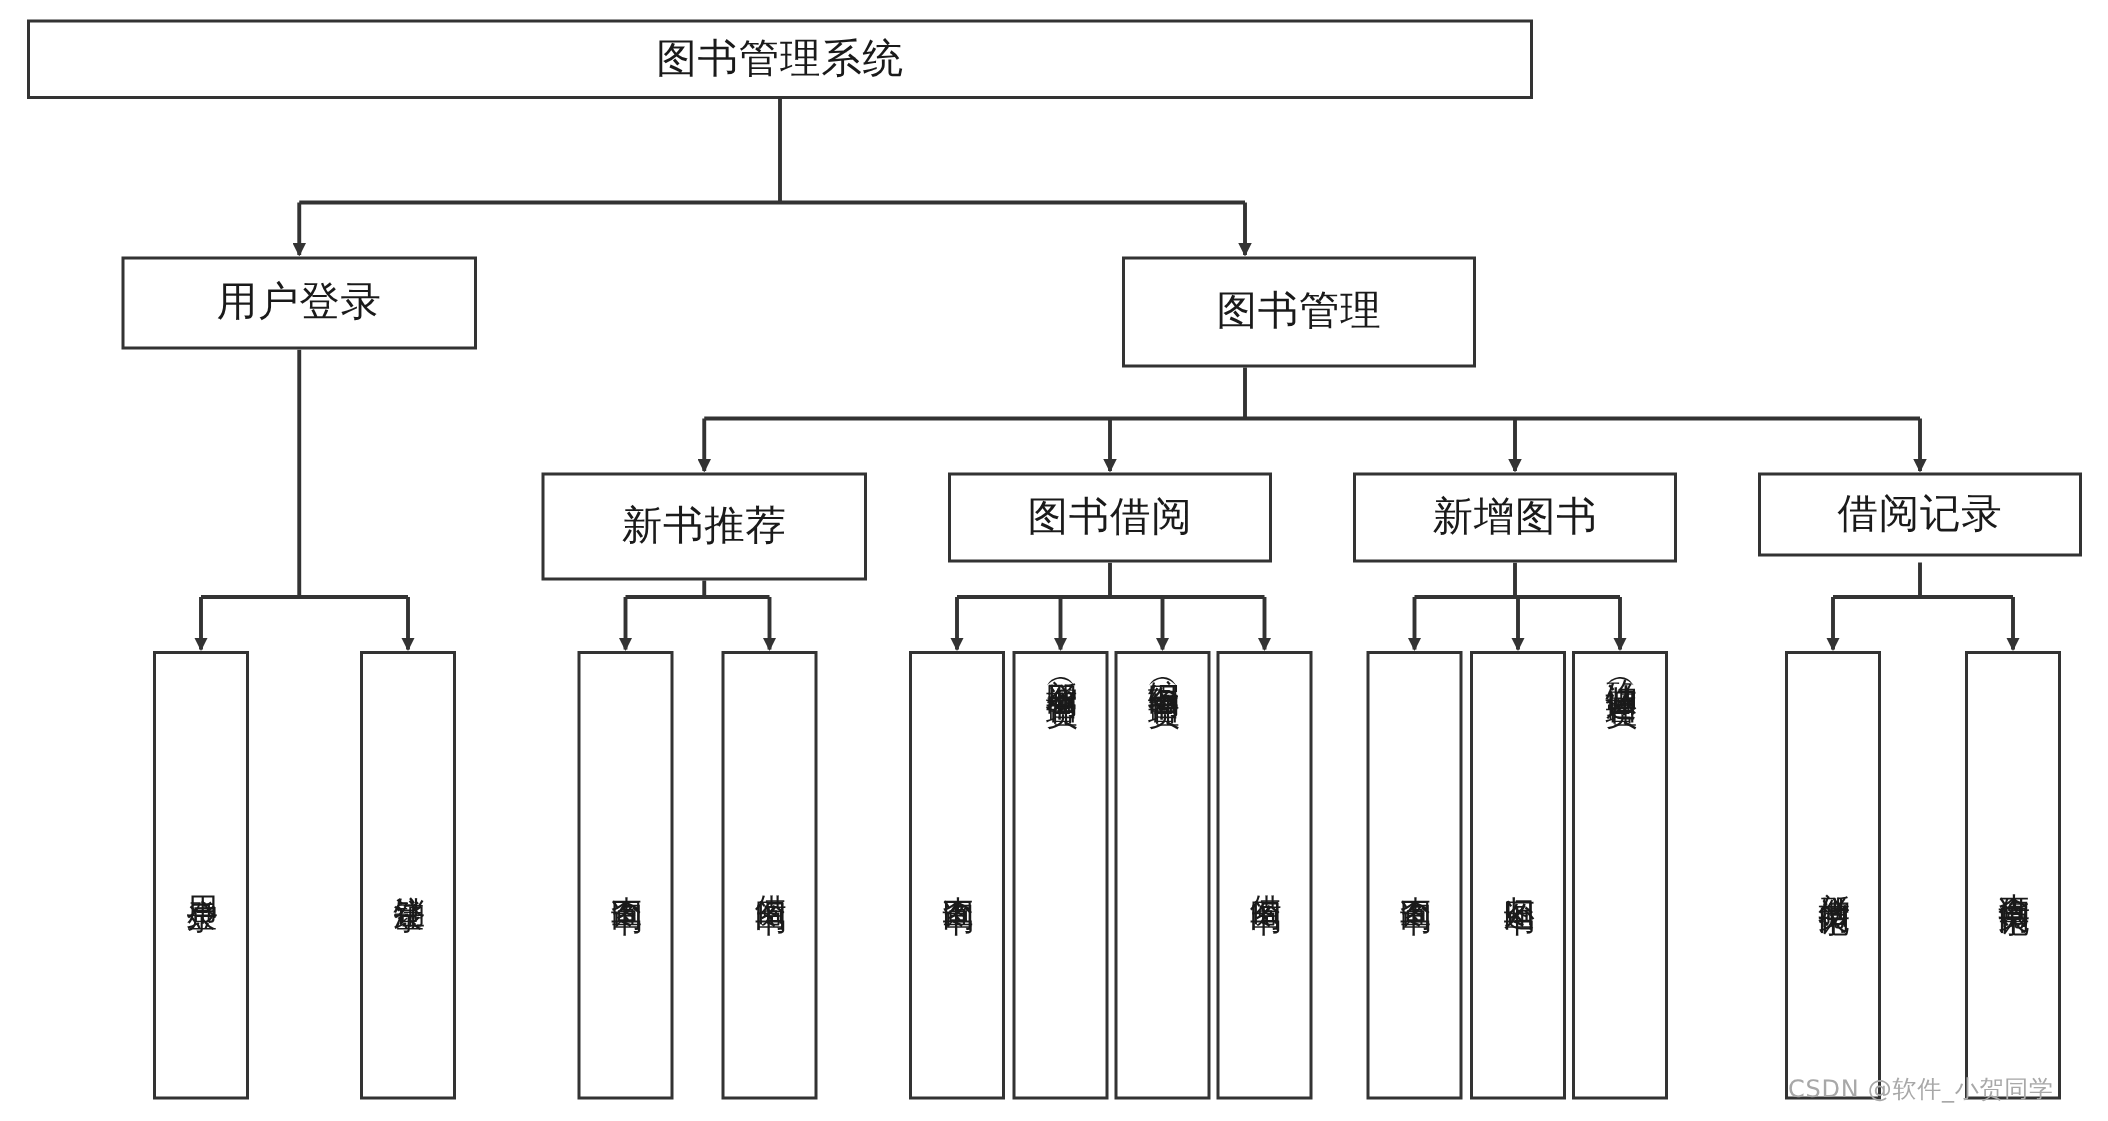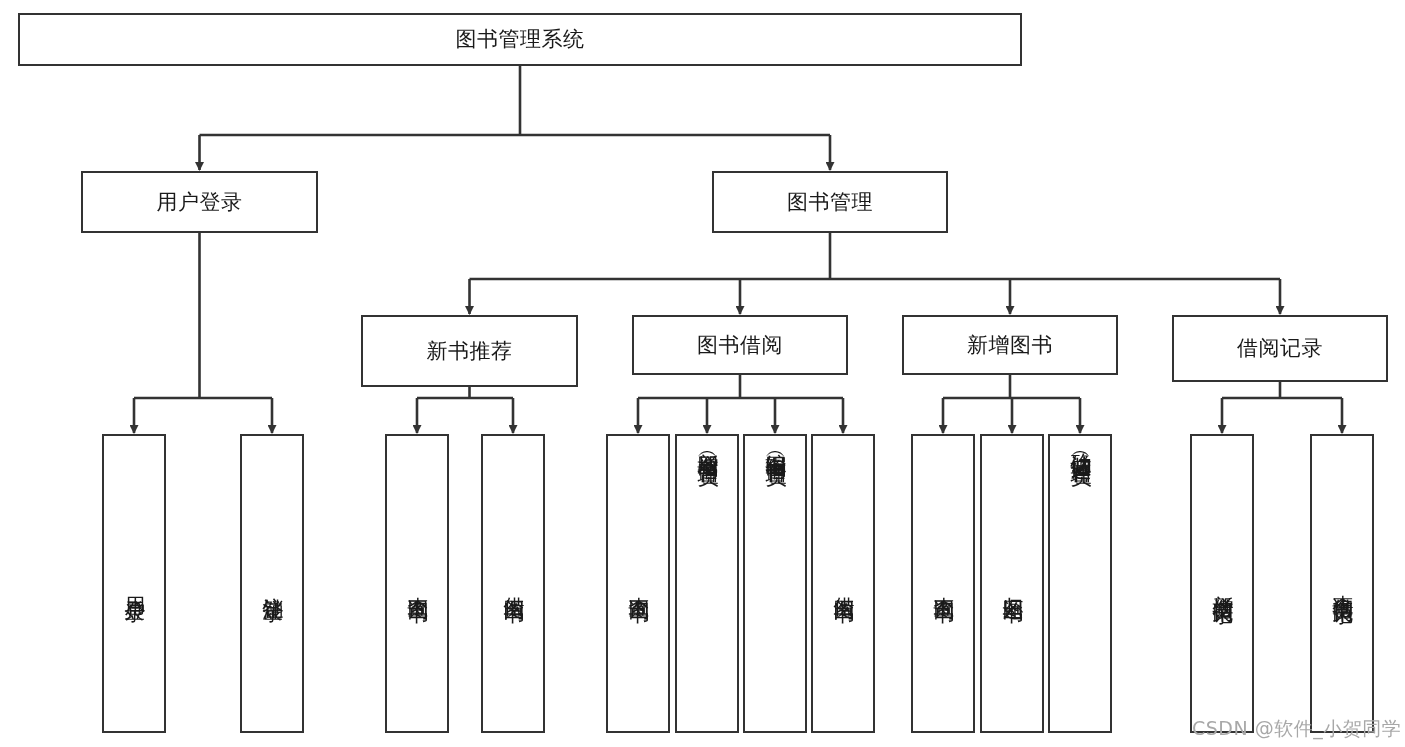--- a/index.html
+++ b/index.html
@@ -28,21 +28,21 @@
     position: absolute;
     box-sizing: border-box;
     border: 2px solid #333333;
     background: #ffffff;
     display: flex;
     align-items: center;
     justify-content: center;
     color: #1a1a1a;
   }
   .node-label {
-    font-size: 21px;
+    font-size: 27px;
     line-height: 1.18;
     letter-spacing: 0.5px;
     white-space: nowrap;
     color: #1a1a1a;
   }
   .node.horizontal .node-label {
     writing-mode: horizontal-tb;
   }
   
   .node.vertical {
@@ -56,21 +56,21 @@
     font-size: 21px;
     line-height: 1.42;
     letter-spacing: 2px;
     white-space: nowrap;
   }
   .node.vertical.center-text {
     align-items: center;
   }
   .watermark {
     position: absolute;
-    font-size: 19px;
+    font-size: 16px;
     color: #a8a8a8;
     white-space: nowrap;
     letter-spacing: 0.5px;
   }
 </style>
 </head>
 <body>
 
 <div id="diagram-canvas">
 
@@ -117,34 +117,34 @@
       </g>
   </svg>
 
   <div class="node horizontal" style="left: 18px; top: 13px; width: 1004px; height: 53px;">
     <span class="node-label">图书管理系统</span>
   </div>
 
   <div class="node horizontal" style="left: 81px; top: 171px; width: 237px; height: 62px;">
     <span class="node-label">用户登录</span>
   </div>
-  <div class="node horizontal" style="left: 712px; top: 171px; width: 236px; height: 62px;">
+  <div class="node horizontal" style="left: 748px; top: 171px; width: 236px; height: 74px;">
     <span class="node-label">图书管理</span>
   </div>
 
   <div class="node horizontal" style="left: 361px; top: 315px; width: 217px; height: 72px;">
     <span class="node-label">新书推荐</span>
   </div>
   <div class="node horizontal" style="left: 632px; top: 315px; width: 216px; height: 60px;">
     <span class="node-label">图书借阅</span>
   </div>
   <div class="node horizontal" style="left: 902px; top: 315px; width: 216px; height: 60px;">
     <span class="node-label">新增图书</span>
   </div>
-  <div class="node horizontal" style="left: 1172px; top: 315px; width: 216px; height: 67px;">
+  <div class="node horizontal" style="left: 1172px; top: 315px; width: 216px; height: 56px;">
     <span class="node-label">借阅记录</span>
   </div>
 
   <div class="node vertical center-text" style="left: 102px; top: 434px; width: 64px; height: 299px;">
     <span class="node-label">用户登录</span>
   </div>
   <div class="node vertical center-text" style="left: 240px; top: 434px; width: 64px; height: 299px;">
     <span class="node-label">注销登录</span>
   </div>
   <div class="node vertical center-text" style="left: 385px; top: 434px; width: 64px; height: 299px;">

